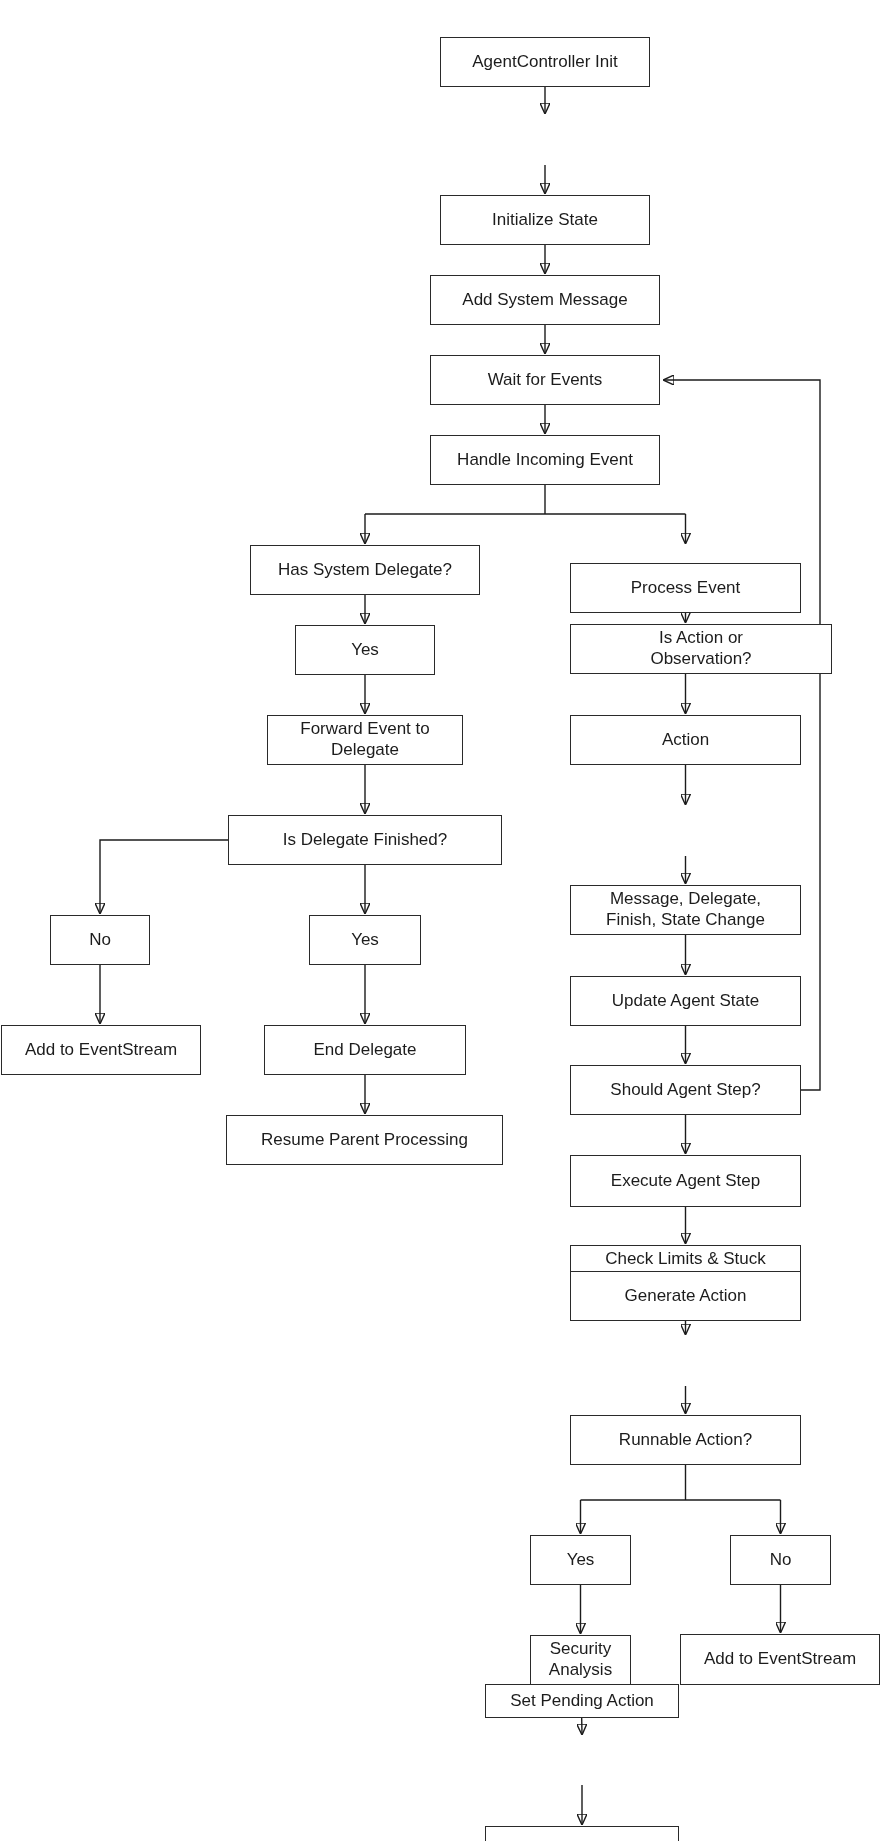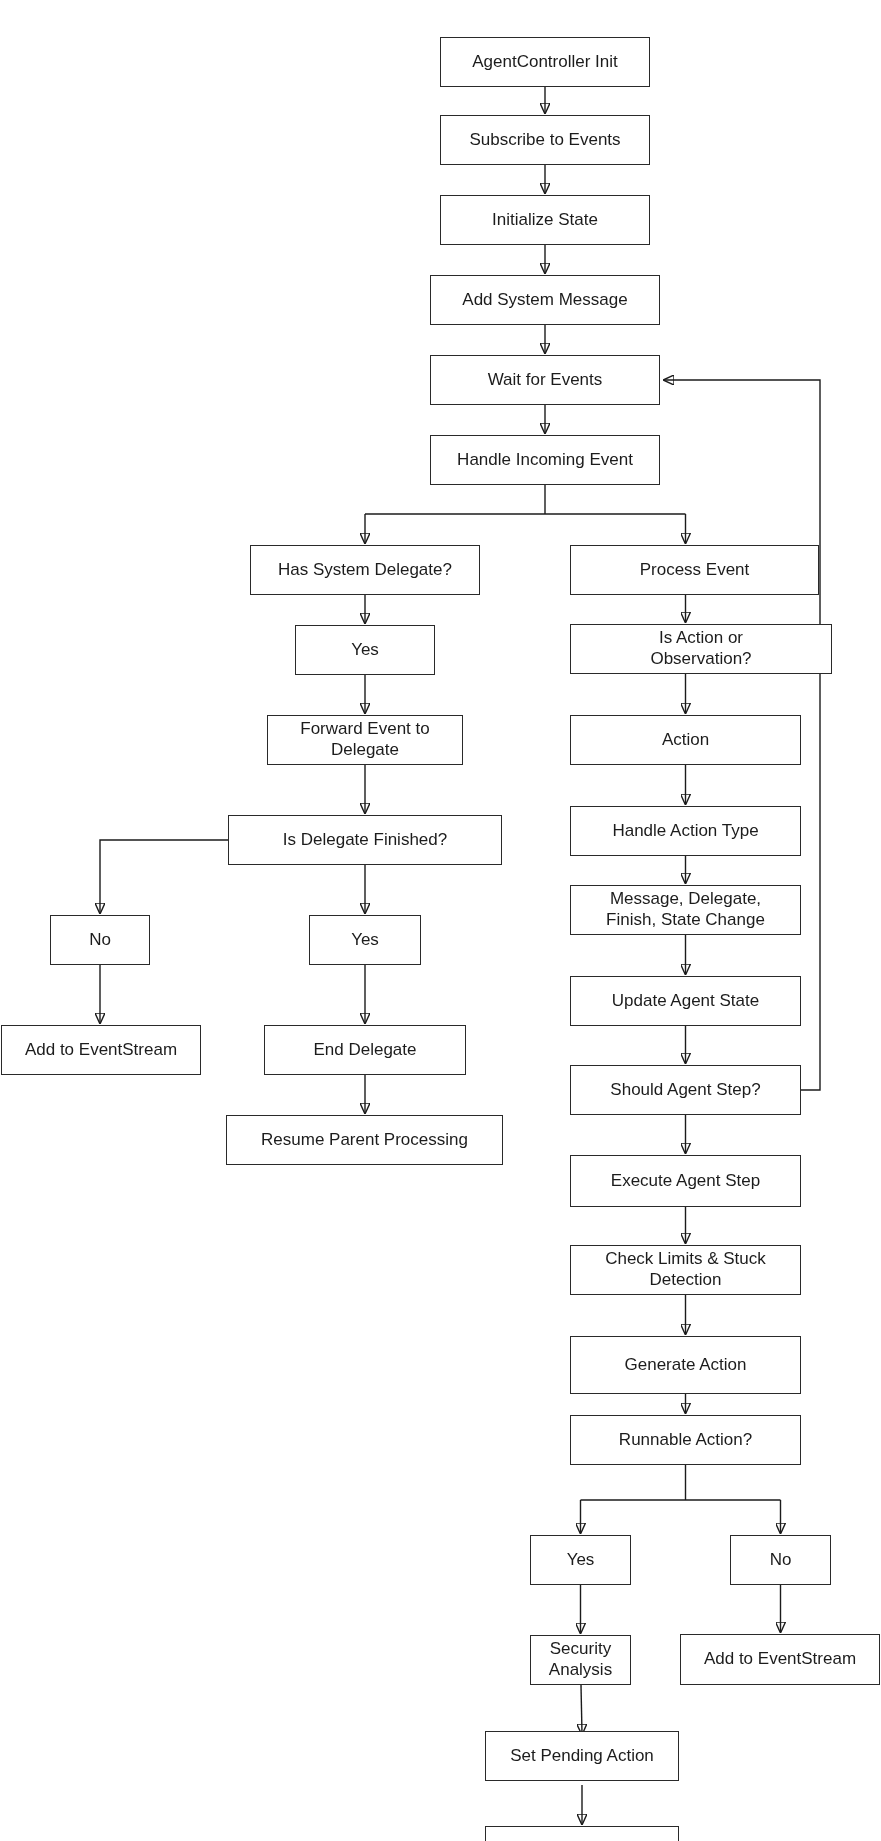--- a/index.html
+++ b/index.html
@@ -71,53 +71,51 @@
     <path d="M580.5 1465 H780.5"></path>
     <path d="M580.5 1465 V1498" marker-end="url(#arrow)"></path>
     <path d="M780.5 1465 V1498" marker-end="url(#arrow)"></path>
     <path d="M580.5 1550 V1598" marker-end="url(#arrow)"></path>
     <path d="M780.5 1550 V1597" marker-end="url(#arrow)"></path>
     <path d="M581 1650 L582 1699" marker-end="url(#arrow)"></path>
     <path d="M582 1750 V1789" marker-end="url(#arrow)"></path>
   </svg>
 
   <div class="node" style="left:440px;top:2px;width:210px;height:50px">AgentController Init</div>
-  <div class="node" style="left:440px;top:80px;width:210px;height:50px">Subscribe to Events</div>
   <div class="node" style="left:440px;top:160px;width:210px;height:50px">Initialize State</div>
   <div class="node" style="left:430px;top:240px;width:230px;height:50px">Add System Message</div>
   <div class="node" style="left:430px;top:320px;width:230px;height:50px">Wait for Events</div>
   <div class="node" style="left:430px;top:400px;width:230px;height:50px">Handle Incoming Event</div>
 
   <div class="node" style="left:250px;top:510px;width:230px;height:50px">Has System Delegate?</div>
   <div class="node" style="left:295px;top:590px;width:140px;height:50px">Yes</div>
   <div class="node" style="left:228px;top:780px;width:274px;height:50px">Is Delegate Finished?</div>
   <div class="node" style="left:267px;top:680px;width:196px;height:50px">Forward Event to
 Delegate</div>
   <div class="node" style="left:50px;top:880px;width:100px;height:50px">No</div>
   <div class="node" style="left:309px;top:880px;width:112px;height:50px">Yes</div>
   <div class="node" style="left:1px;top:990px;width:200px;height:50px">Add to EventStream</div>
   <div class="node" style="left:264px;top:990px;width:202px;height:50px">End Delegate</div>
   <div class="node" style="left:226px;top:1080px;width:277px;height:50px">Resume Parent Processing</div>
 
-  <div class="node" style="left:570px;top:510px;width:249px;height:50px">Process Event</div>
+  <div class="node" style="left:570px;top:528px;width:231px;height:50px">Process Event</div>
   <div class="node" style="left:570px;top:589px;width:262px;height:50px">Is Action or
 Observation?</div>
   <div class="node" style="left:570px;top:680px;width:231px;height:50px">Action</div>
-  <div class="node" style="left:570px;top:771px;width:231px;height:50px">Handle Action Type</div>
   <div class="node" style="left:570px;top:941px;width:231px;height:50px">Update Agent State</div>
   <div class="node" style="left:570px;top:850px;width:231px;height:50px">Message, Delegate,
 Finish, State Change</div>
   <div class="node" style="left:570px;top:1030px;width:231px;height:50px">Should Agent Step?</div>
   <div class="node" style="left:570px;top:1120px;width:231px;height:52px">Execute Agent Step</div>
   <div class="node" style="left:570px;top:1210px;width:231px;height:50px">Check Limits &amp; Stuck
 Detection</div>
-  <div class="node" style="left:570px;top:1301px;width:231px;height:58px">Generate Action</div>
+  <div class="node" style="left:570px;top:1236px;width:231px;height:50px">Generate Action</div>
   <div class="node" style="left:570px;top:1380px;width:231px;height:50px">Runnable Action?</div>
 
   <div class="node" style="left:530px;top:1500px;width:101px;height:50px">Yes</div>
   <div class="node" style="left:730px;top:1500px;width:101px;height:50px">No</div>
   <div class="node" style="left:530px;top:1600px;width:101px;height:50px">Security
 Analysis</div>
   <div class="node" style="left:680px;top:1599px;width:200px;height:51px">Add to EventStream</div>
-  <div class="node" style="left:485px;top:1696px;width:194px;height:50px">Set Pending Action</div>
+  <div class="node" style="left:485px;top:1649px;width:194px;height:34px">Set Pending Action</div>
   <div class="node" style="left:485px;top:1791px;width:194px;height:50px">Add to EventStream</div>
 
 </div>
 
 </body></html>

